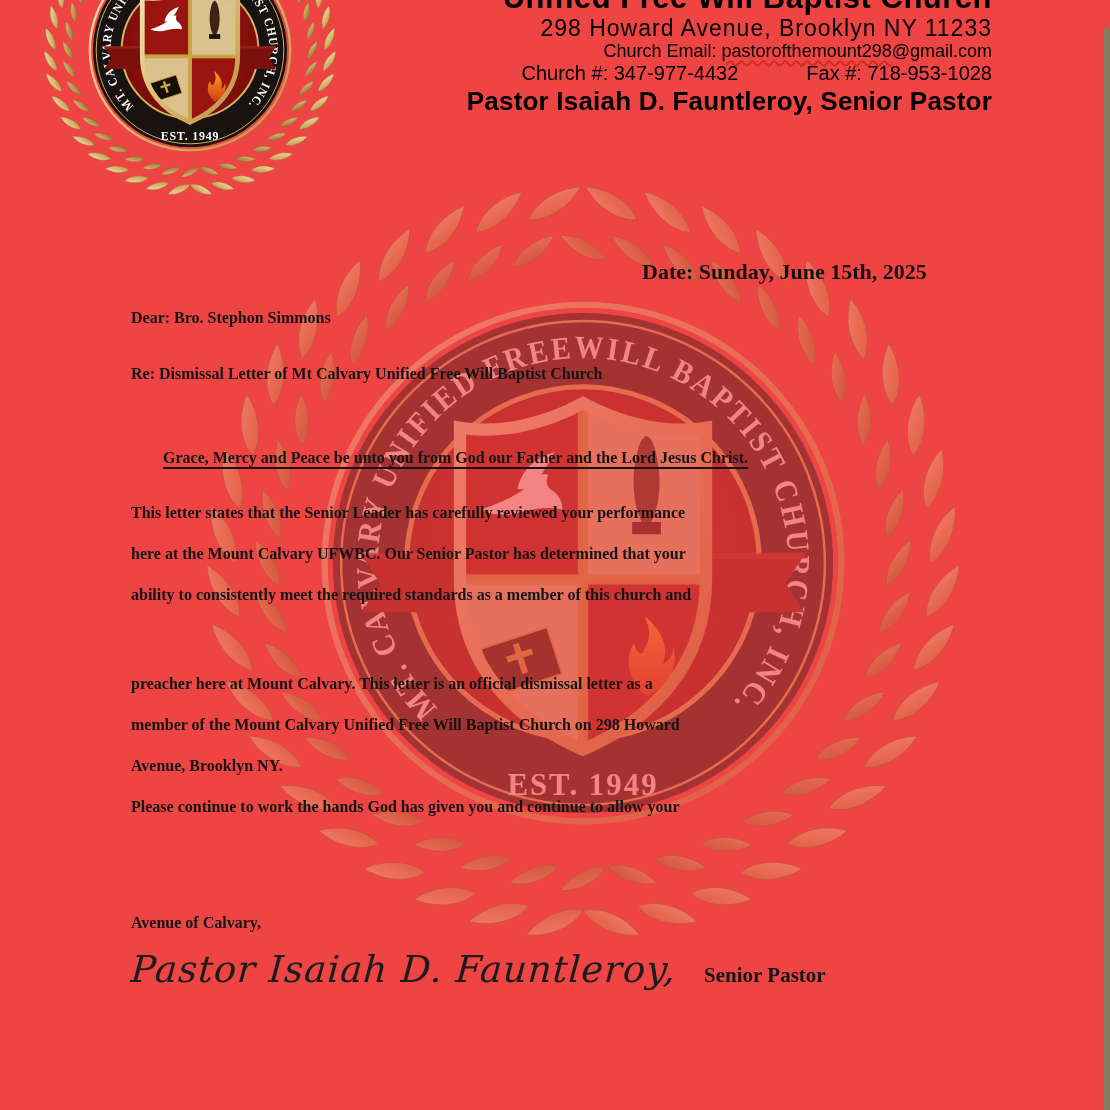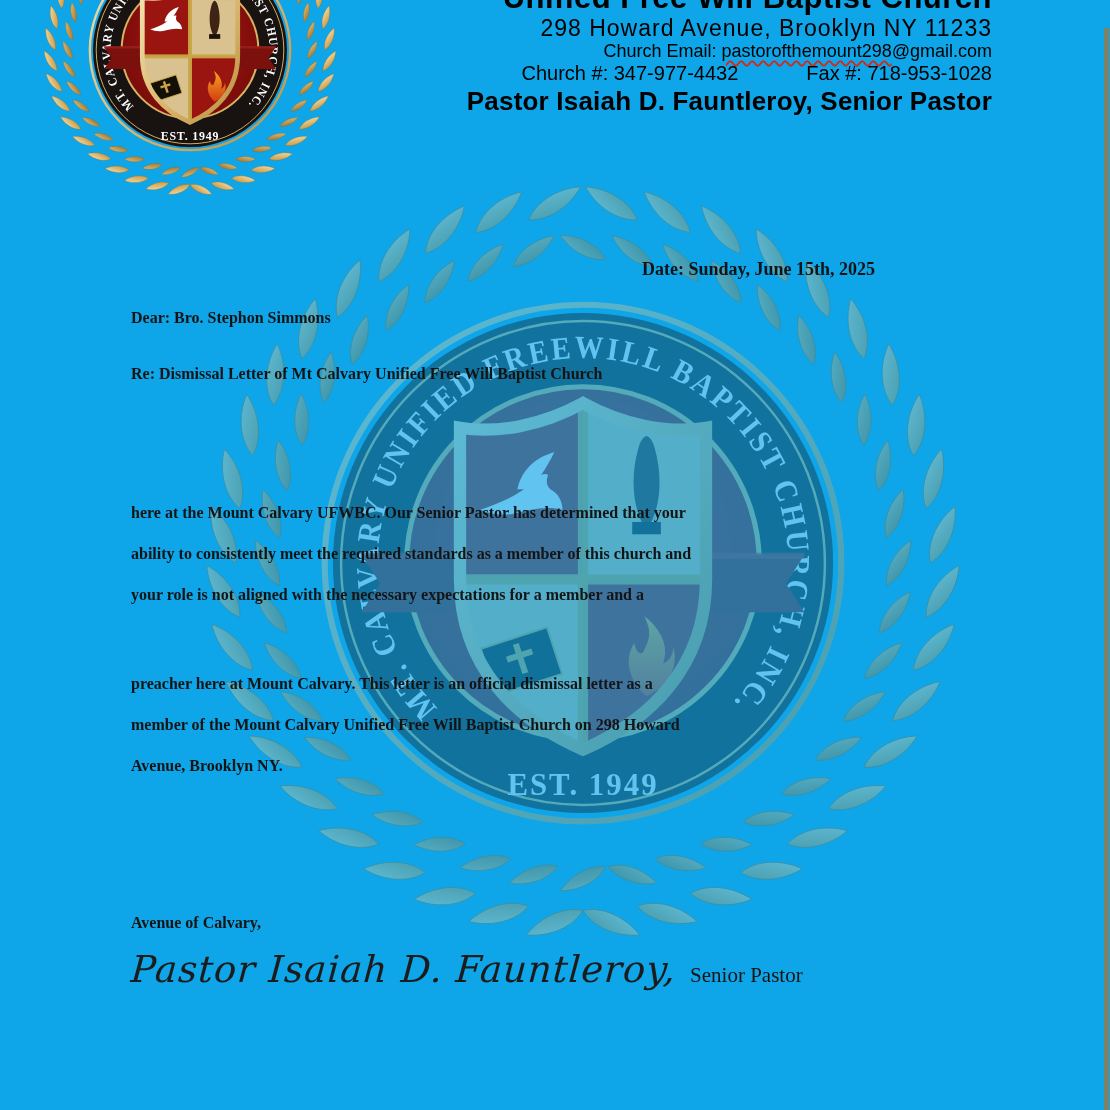--- a/index.html
+++ b/index.html
@@ -1,17 +1,17 @@
 <!DOCTYPE html>
 <html><head>
 <meta charset="utf-8">
 <style>
   html,body{margin:0;padding:0;background:#fff;}
   .page{
-    position:relative;width:1110px;height:1110px;background:#0ea5e9;
+    position:relative;width:1110px;height:1110px;background:#ef4444;
     overflow:hidden;font-family:"Liberation Serif",serif;color:#141414;
   }
   
   .header{
     position:absolute;top:-20px;right:118px;text-align:right;z-index:3;
     font-family:"Liberation Sans",sans-serif;color:#000;
   }
   .church-title{
     margin:0;font-size:31px;font-weight:700;line-height:36px;letter-spacing:.5px;white-space:nowrap;
   }
@@ -20,38 +20,38 @@
   .email-user{
     text-decoration-line:underline;text-decoration-style:wavy;
     text-decoration-color:#cf2b1d;text-decoration-thickness:2px;text-underline-offset:3px;
   }
   .phone-line{font-size:20px;line-height:21px;white-space:nowrap;}
   .fax{margin-left:68px;}
   .pastor-line{font-size:26px;font-weight:700;line-height:34px;white-space:nowrap;letter-spacing:.2px;}
   
   .abs{position:absolute;z-index:2;}
   .b{font-weight:700;font-size:16px;}
-  .date{top:259px;left:642px;font-size:18px;}
+  .date{top:259px;left:642px;font-size:22px;}
   .dear{top:309px;left:131px;}
   .re{top:357px;left:131px;margin-top:8px;}
   .grace{
     top:449px;left:163px;
     text-decoration:underline;text-decoration-thickness:2px;text-underline-offset:4px;
   }
   .para .line{height:41px;line-height:41px;white-space:nowrap;}
   .p1a{top:492px;left:131px;}
   .p1b{top:663px;left:131px;}
   .p2{top:786px;left:131px;}
   .closing{top:914px;left:131px;}
   .sig{top:948px;left:131px;white-space:nowrap;}
   .sig-script{
     font-family:"DejaVu Serif",serif;font-style:italic;font-size:37px;
     letter-spacing:1px;color:#1c1c1c;display:inline-block;transform:skewX(-4deg);
   }
-  .sig-title{font-family:"Liberation Serif",serif;font-size:21px;margin-left:14px;}
+  .sig-title{font-family:"Liberation Serif",serif;font-size:21px;margin-left:28px;font-weight:bold;}
   
   .logo-seal{position:absolute;left:31px;top:-109px;width:318px;height:318px;z-index:4;}
   .watermark{position:absolute;left:173px;top:153px;width:820px;height:820px;opacity:.34;z-index:1;}
   .edge-line{position:absolute;right:1px;top:28px;bottom:0;width:5px;background:#7e8164;z-index:5;}
   .ring-text{font-family:"Liberation Serif",serif;font-weight:700;font-size:15.5px;letter-spacing:1.5px;fill:#ffffff;}
   .est-text{font-family:"Liberation Serif",serif;font-weight:700;font-size:15px;letter-spacing:1px;fill:#ffffff;}
 </style>
 </head>
 <body>
 
@@ -216,32 +216,34 @@
     <h1 class="church-title">Unified Free Will Baptist Church</h1>
     <div class="addr">298 Howard Avenue, Brooklyn NY 11233</div>
     <div class="email-line"><span>Church Email: </span><span class="email-user">pastorofthemount298</span><span>@gmail.com</span></div>
     <div class="phone-line"><span>Church #: 347-977-4432</span><span class="fax">Fax #: 718-953-1028</span></div>
     <div class="pastor-line">Pastor Isaiah D. Fauntleroy, Senior Pastor</div>
   </div>
 
   <div class="abs b date">Date: Sunday, June 15th, 2025</div>
   <div class="abs b dear">Dear: Bro. Stephon Simmons</div>
   <div class="abs b re">Re: Dismissal Letter of Mt Calvary Unified Free Will Baptist Church</div>
+  <div class="abs b grace">Grace, Mercy and Peace be unto you from God our Father and the Lord Jesus Christ.</div>
 
   <div class="abs b para p1a">
+    <div class="line">This letter states that the Senior Leader has carefully reviewed your performance</div>
     <div class="line">here at the Mount Calvary UFWBC. Our Senior Pastor has determined that your</div>
     <div class="line">ability to consistently meet the required standards as a member of this church and</div>
-    <div class="line">your role is not aligned with the necessary expectations for a member and a</div>
   </div>
   <div class="abs b para p1b">
     <div class="line">preacher here at Mount Calvary. This letter is an official dismissal letter as a</div>
     <div class="line">member of the Mount Calvary Unified Free Will Baptist Church on 298 Howard</div>
     <div class="line">Avenue, Brooklyn NY.</div>
   </div>
   <div class="abs b para p2">
+    <div class="line">Please continue to work the hands God has given you and continue to allow your</div>
   </div>
 
   <div class="abs b closing">Avenue of Calvary,</div>
   <div class="abs sig">
     <span class="sig-script">Pastor Isaiah D. Fauntleroy,</span><span class="sig-title">Senior Pastor</span>
   </div>
 
   <div class="edge-line"></div>
 </div>
 

